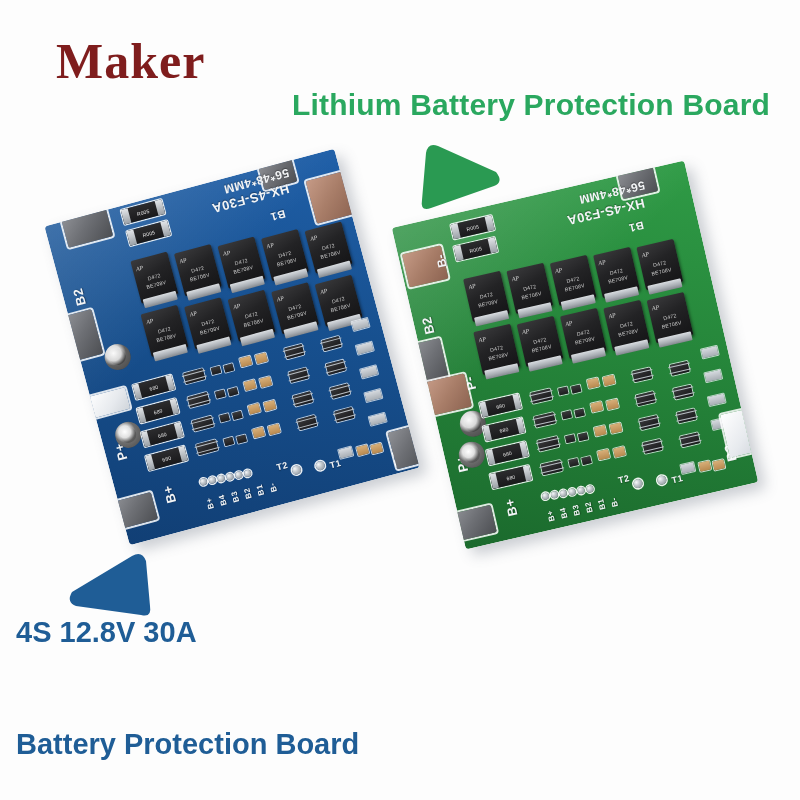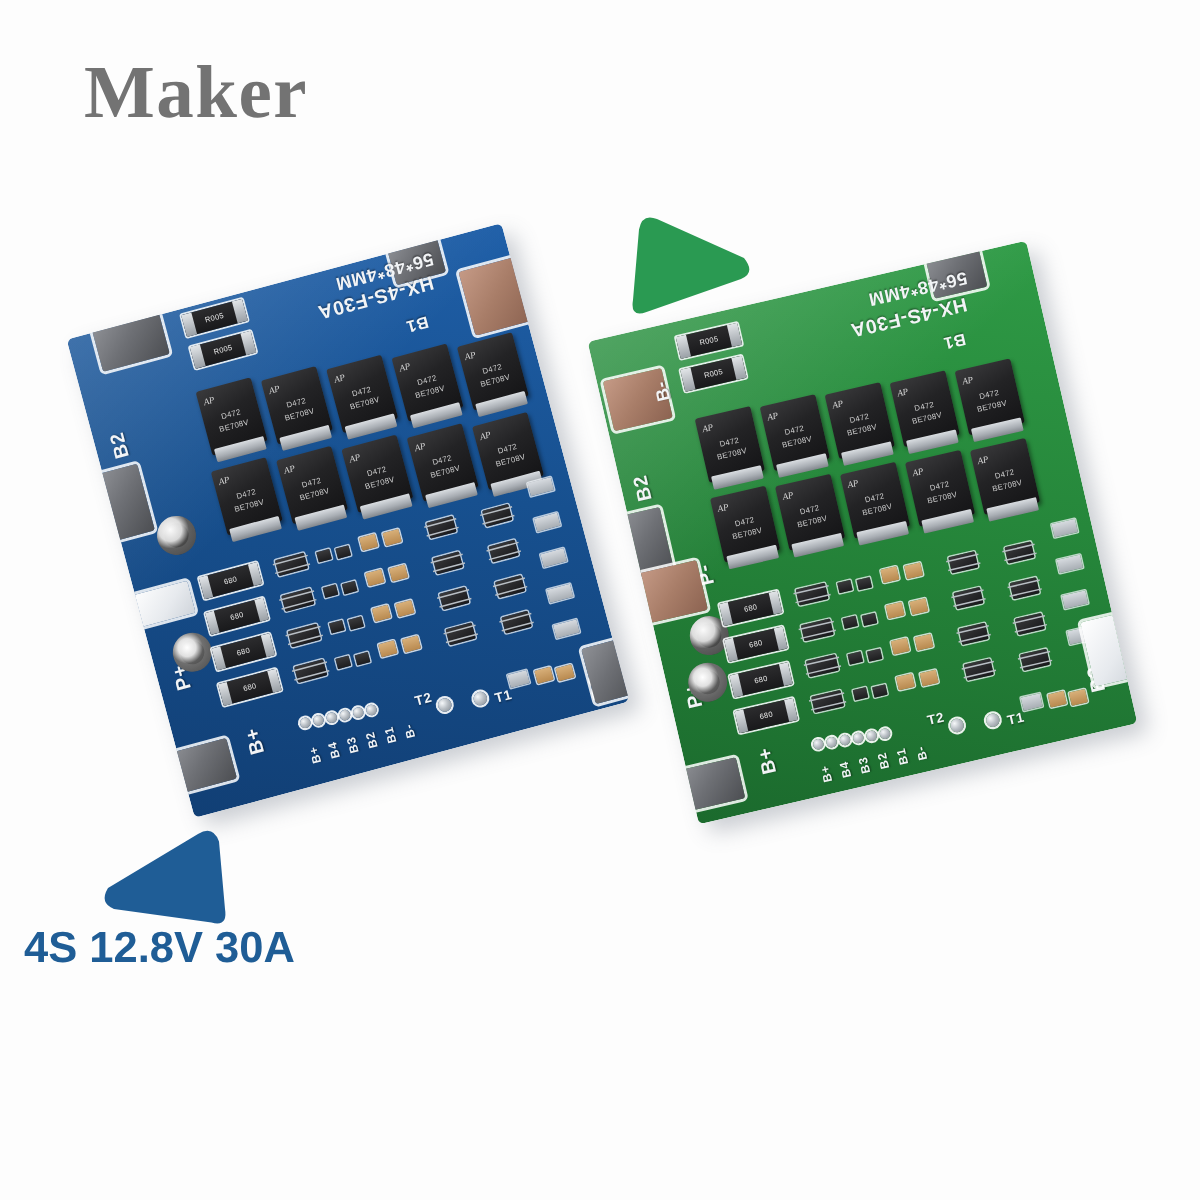--- a/index.html
+++ b/index.html
@@ -9,21 +9,21 @@
     font-family:"Liberation Sans", sans-serif;
     overflow:hidden;
     position:relative;
   }
   #stage{position:absolute;inset:0;width:800px;height:800px;}
 
   
   .maker{
     position:absolute;left:56px;top:32px;
     font-family:"Liberation Serif", serif;
-    font-size:50px;font-weight:700;color:#737373;
+    font-size:50px;font-weight:700;color:#7f1d1d;
     letter-spacing:1px;
   }
   .hdr-green-1{
     position:absolute;left:292px;top:30px;
     font-size:30px;font-weight:700;color:#2aa85f;letter-spacing:.2px;
   }
   .hdr-green-2{
     position:absolute;left:292px;top:88px;
     font-size:30px;font-weight:700;color:#2aa85f;letter-spacing:.2px;
   }
@@ -527,28 +527,30 @@
       <div class="smd lt" style="left:228px;top:296px;width:13px;height:9px;"></div>
       <div class="cap" style="left:246px;top:298px;width:11px;height:9px;"></div>
       <div class="cap" style="left:260px;top:300px;width:11px;height:9px;"></div>
       <div class="silk silk-rot90" style="left:272px;top:304px;font-size:13px;">B3</div>
       <div class="pad white" style="left:278px;top:256px;width:32px;height:44px;"></div>
     </div>
   </div>
 
   <div class="maker">Maker</div>
 
+  <div class="hdr-green-2">Lithium Battery Protection Board</div>
 
   <div class="tri" style="left:418px;top:142px;">
     <svg width="86" height="76" viewBox="0 0 86 76" aria-hidden="true">
       <path d="M78 30 L20 4 Q10 0 8 11 L4 58 Q2 70 13 66 L76 44 Q86 40 78 30 Z" fill="#2a9a52"></path>
     </svg>
   </div>
 
   <div class="tri" style="left:62px;top:548px;">
     <svg width="90" height="78" viewBox="0 0 90 78" aria-hidden="true">
       <path d="M10 44 L70 8 Q80 2 84 13 L88 58 Q90 70 79 67 L14 58 Q4 54 10 44 Z" fill="#1f5d96"></path>
     </svg>
   </div>
 
   <div class="ftr-blue-1">4S 12.8V 30A</div>
+  <div class="ftr-blue-3">Battery Protection Board</div>
 
 </div>
 
 </body></html>

